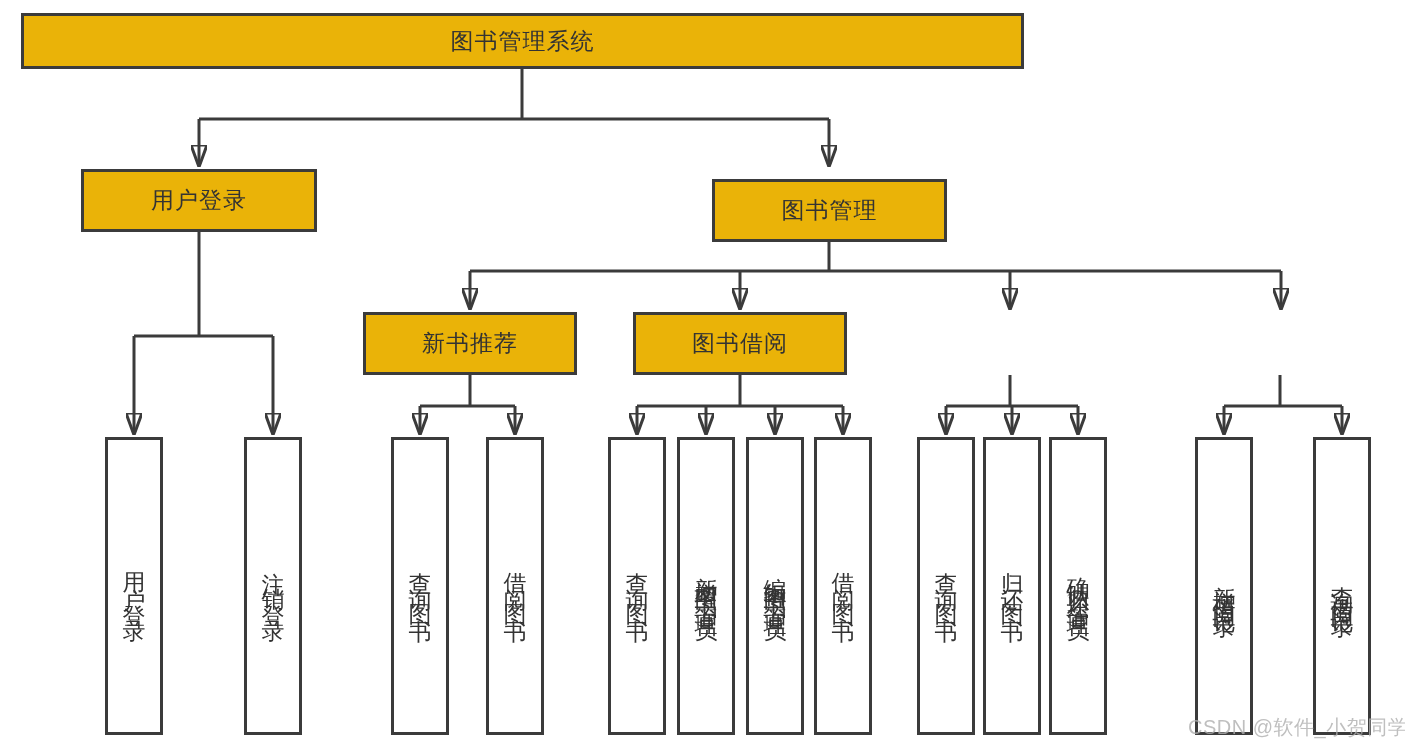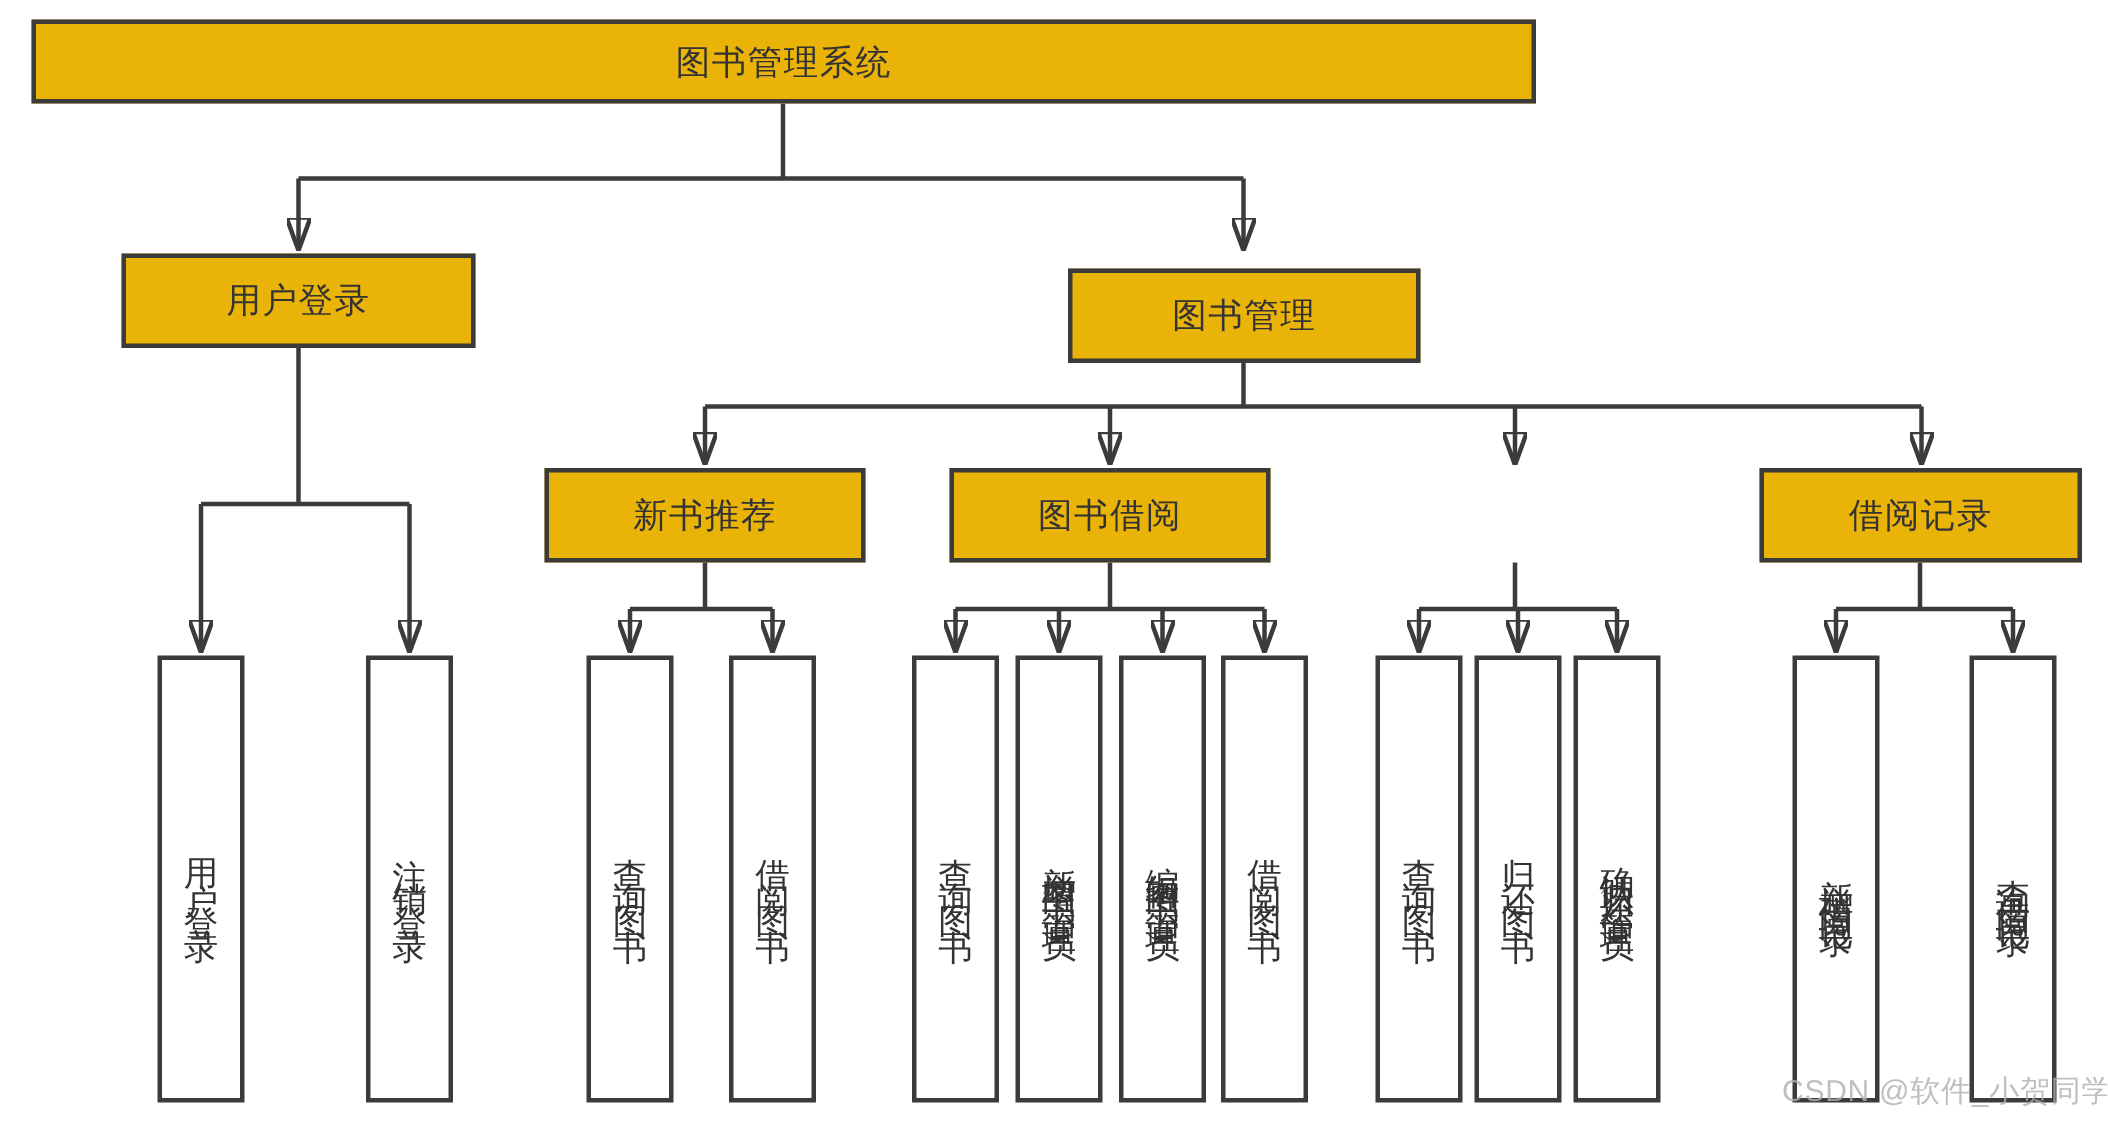--- a/index.html
+++ b/index.html
@@ -130,21 +130,20 @@
     <path d="M1342 406 V434" marker-end="url(#ah)"></path>
   </svg>
 
   <div class="node pos-root">图书管理系统</div>
 
   <div class="node pos-user-login">用户登录</div>
   <div class="node pos-book-mgmt">图书管理</div>
 
   <div class="node pos-bb">图书借阅</div>
   <div class="node pos-nb">新书推荐</div>
-  <div class="node pos-br">借阅记录</div>
 
   <div class="leaf pos-l1">
     <span class="vlabel sparse">用户登录</span>
   </div>
   <div class="leaf pos-l2">
     <span class="vlabel sparse">注销登录</span>
   </div>
   <div class="leaf pos-l3">
     <span class="vlabel sparse">查询图书</span>
   </div>

